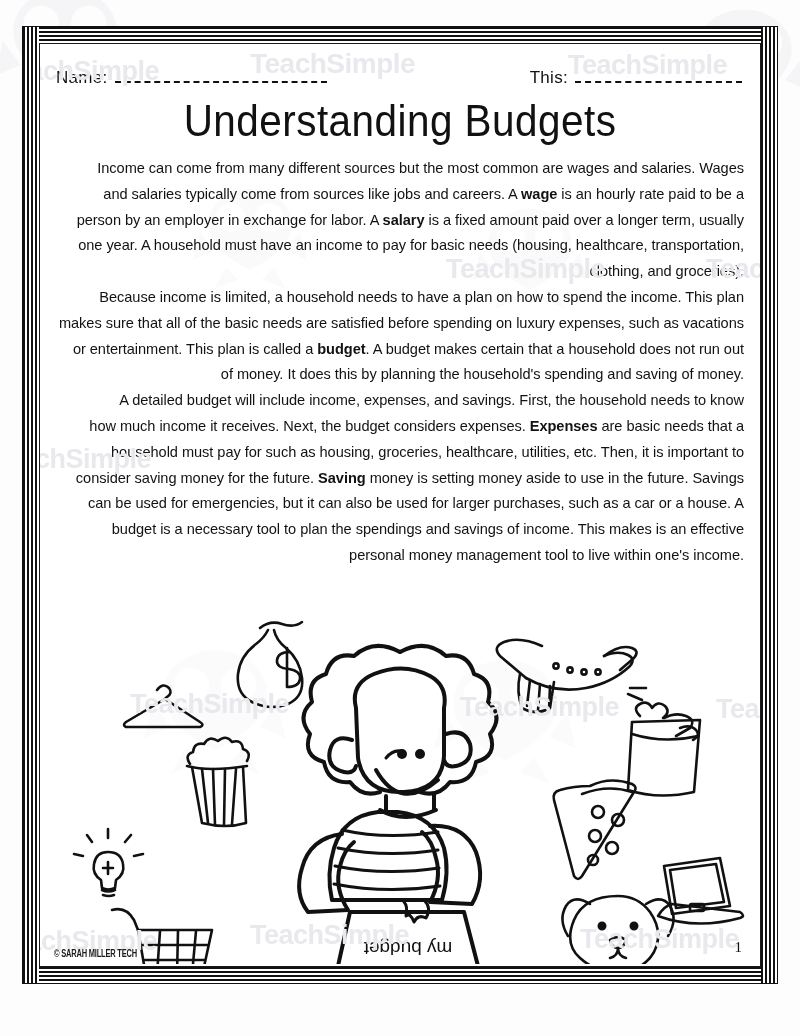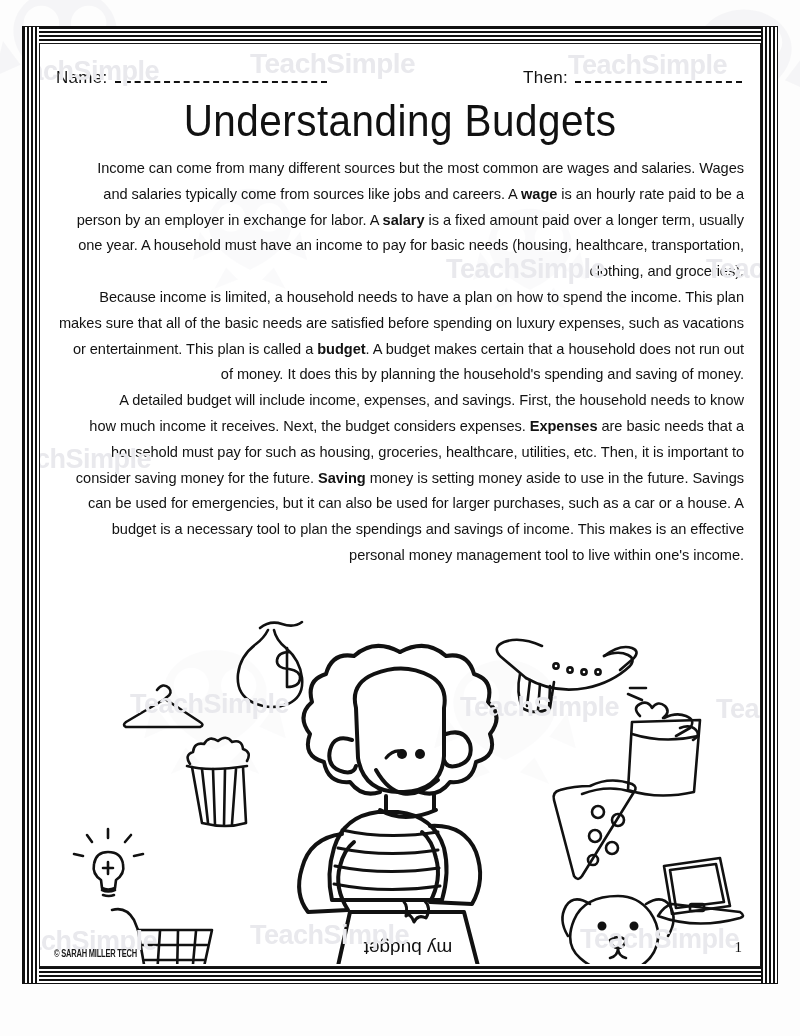--- a/index.html
+++ b/index.html
@@ -285,21 +285,21 @@
         </svg>
       </div>
 
       <div id="header-row">
         <div class="field">
           <span class="field-label">Name:</span>
           <span class="field-rule" id="name-rule"></span>
         </div>
         <div id="spacer-flex"></div>
         <div class="field">
-          <span class="field-label">Then:</span>
+          <span class="field-label">This:</span>
           <span class="field-rule" id="date-rule"></span>
         </div>
       </div>
 
       <div id="title">Understanding Budgets</div>
 
       <div id="body-copy">
 
         <p class="para"><span>Income can come from many different sources but the most common are wages and salaries. Wages and salaries typically come from sources like jobs and careers. A </span><b>wage</b><span> is an hourly rate paid to be a person by an employer in exchange for labor. A </span><b>salary</b><span> is a fixed  amount paid over a longer term, usually one year. A household must have an income to pay for basic needs (housing, healthcare, transportation, clothing, and groceries).</span></p>
 

